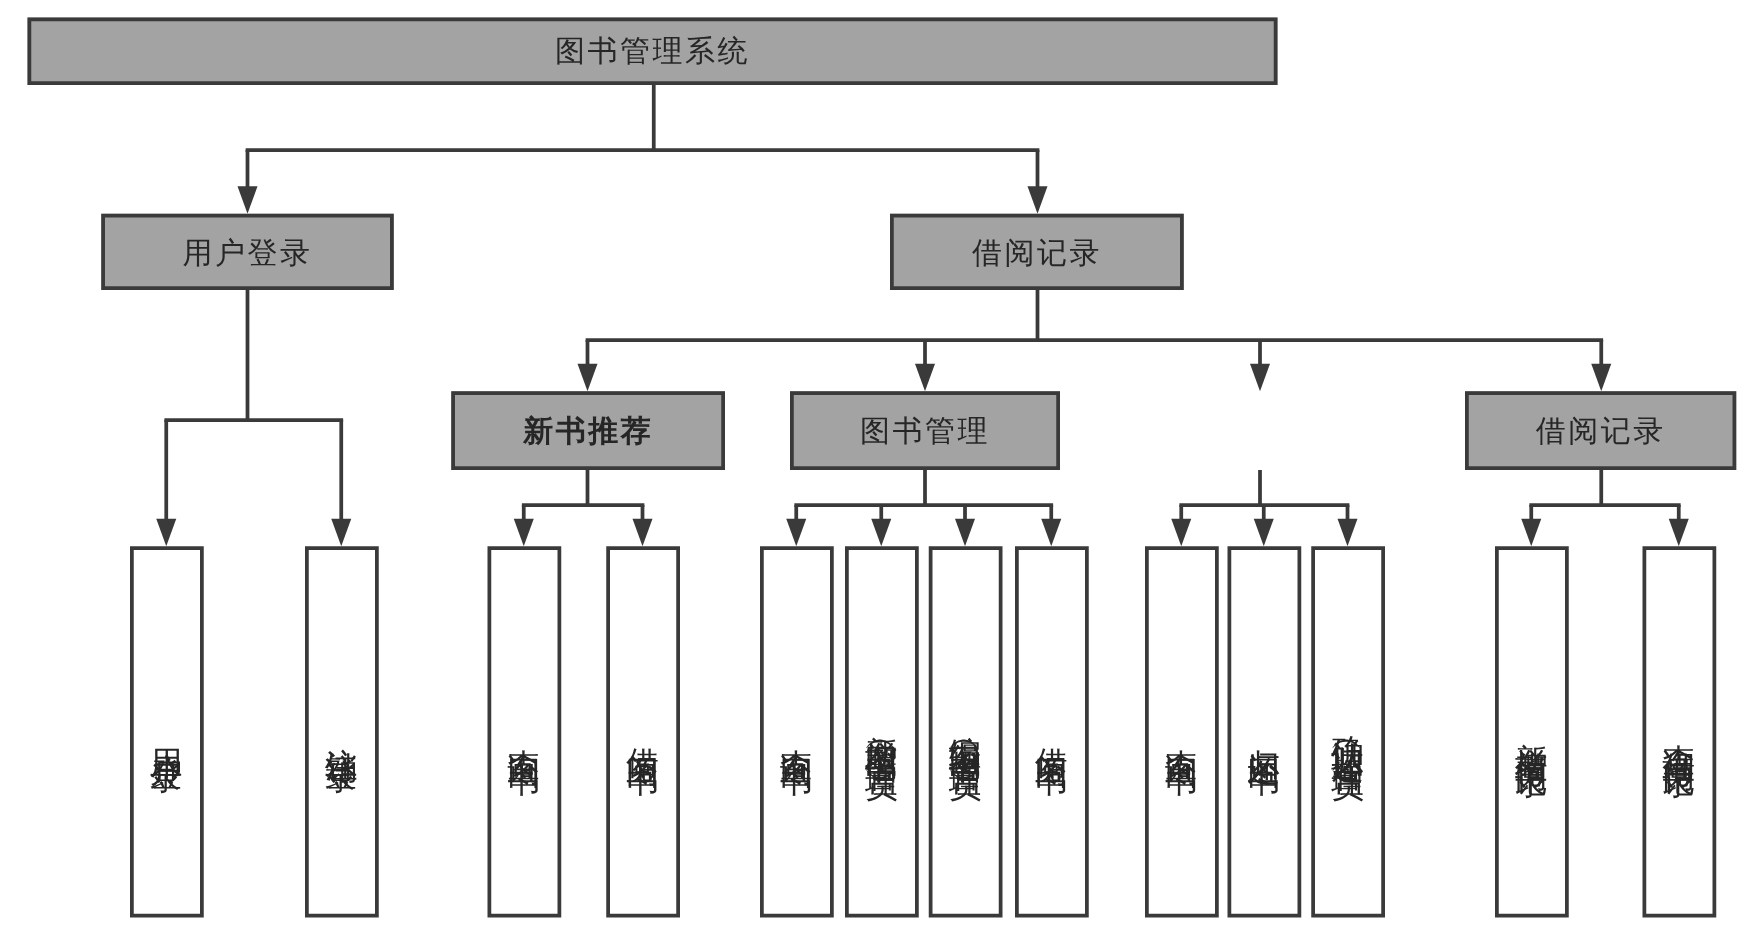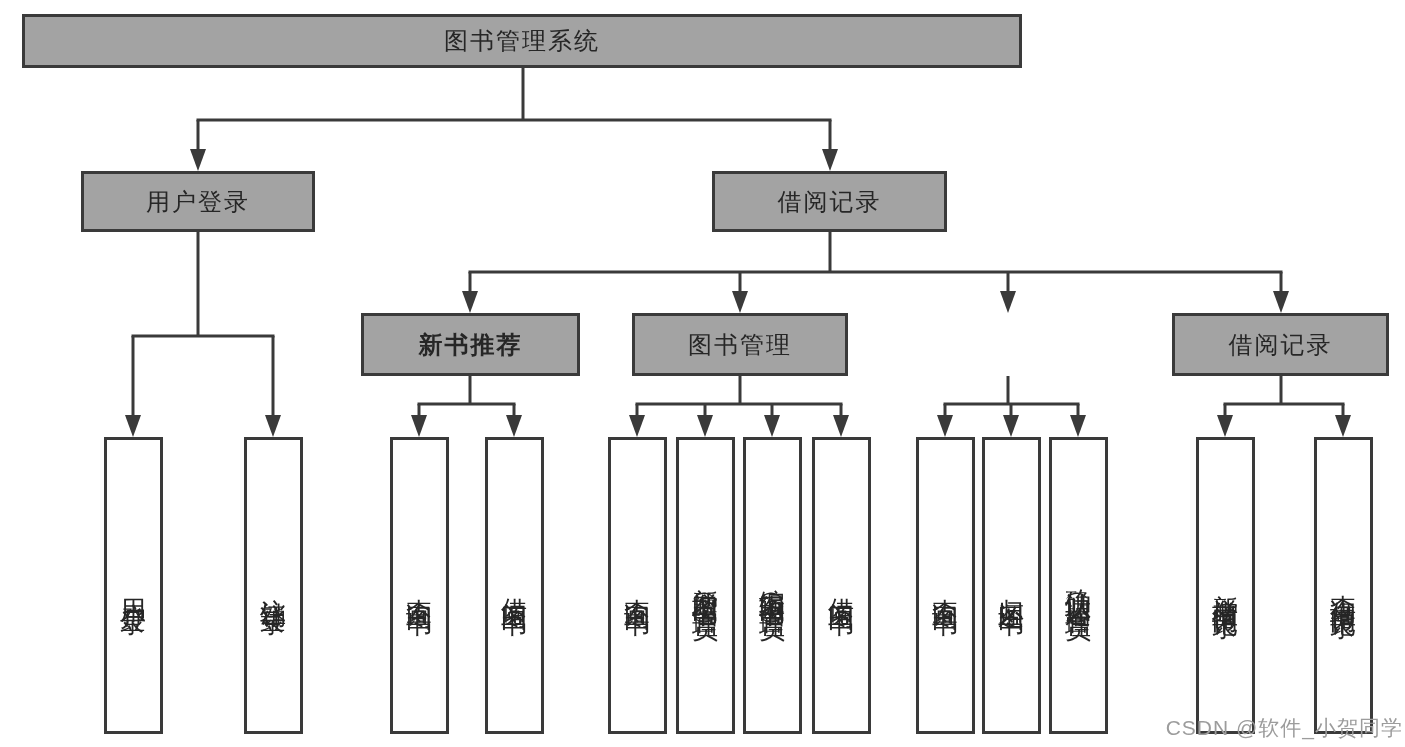--- a/index.html
+++ b/index.html
@@ -202,15 +202,14 @@
   <div class="leaf leaf-11">
     <span class="vtext">确认归还（管理员）</span>
   </div>
   <div class="leaf leaf-12">
     <span class="vtext">新增借阅记录</span>
   </div>
   <div class="leaf leaf-13">
     <span class="vtext">查询借阅记录</span>
   </div>
 
-  <div class="watermark">CSDN @软件_小贺同学</div>
 
 </div>
 
 </body></html>

